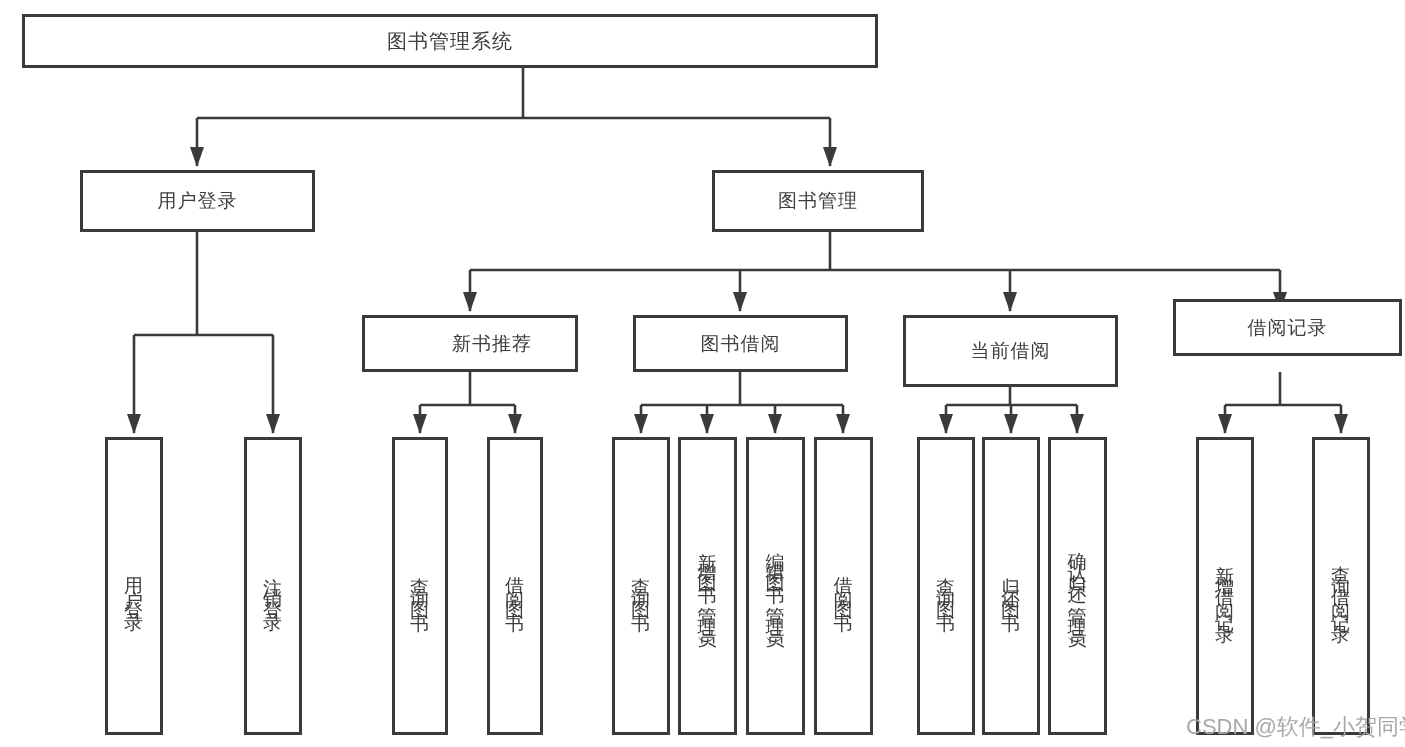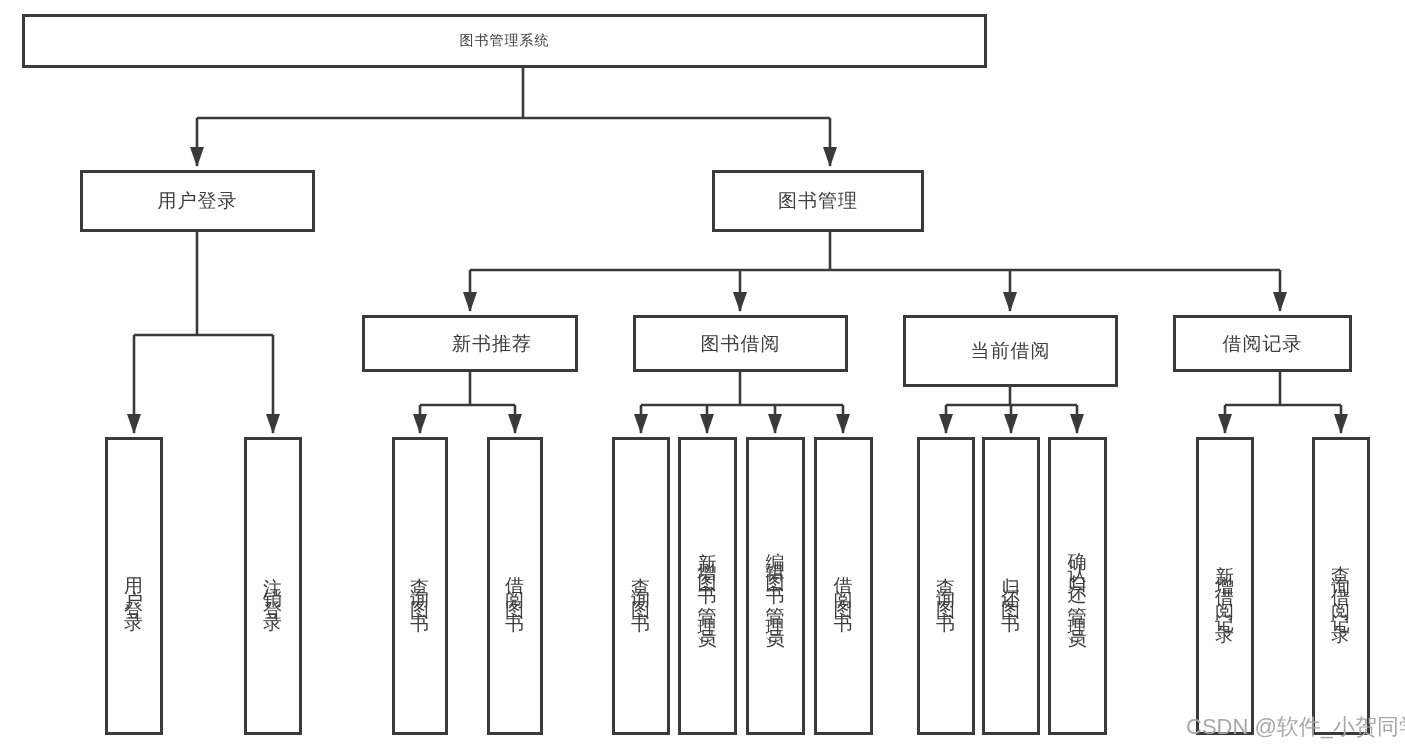--- a/index.html
+++ b/index.html
@@ -32,22 +32,22 @@
     display: flex;
     align-items: center;
     justify-content: center;
     z-index: 2;
   }
   .hbox {
     font-size: 19px;
     letter-spacing: 1px;
   }
   .root-box {
-    left: 22px; top: 14px; width: 965px; height: 54px;
-    font-size: 14px;
+    left: 22px; top: 14px; width: 856px; height: 54px;
+    font-size: 20px;
   }
   .vbox {
     writing-mode: vertical-rl;
     text-orientation: mixed;
     font-size: 19px;
     letter-spacing: 12px;
     line-height: 1;
     top: 437px;
     height: 298px;
   }
@@ -122,21 +122,21 @@
   </svg>
 
   <div class="node hbox root-box">图书管理系统</div>
 
   <div class="node hbox" style="left:80px;top:170px;width:235px;height:62px;">用户登录</div>
   <div class="node hbox" style="left:712px;top:170px;width:212px;height:62px;">图书管理</div>
 
   <div class="node hbox" style="left:362px;top:315px;width:216px;height:57px;padding-left:44px;">新书推荐</div>
   <div class="node hbox" style="left:633px;top:315px;width:215px;height:57px;">图书借阅</div>
   <div class="node hbox" style="left:903px;top:315px;width:215px;height:72px;">当前借阅</div>
-  <div class="node hbox" style="left:1173px;top:315px;width:179px;height:57px;">借阅记录</div>
+  <div class="node hbox" style="left:1173px;top:299px;width:229px;height:57px;">借阅记录</div>
 
   <div class="node vbox" style="left:105px;width:58px;">用户登录</div>
   <div class="node vbox" style="left:244px;width:58px;">注销登录</div>
 
   <div class="node vbox" style="left:392px;width:56px;">查询图书</div>
   <div class="node vbox" style="left:487px;width:56px;">借阅图书</div>
 
   <div class="node vbox" style="left:612px;width:58px;">查询图书</div>
   <div class="node vbox vbox-long" style="left:678px;width:59px;">新增图书（管理员）</div>
   <div class="node vbox vbox-long" style="left:746px;width:59px;">编辑图书（管理员）</div>

